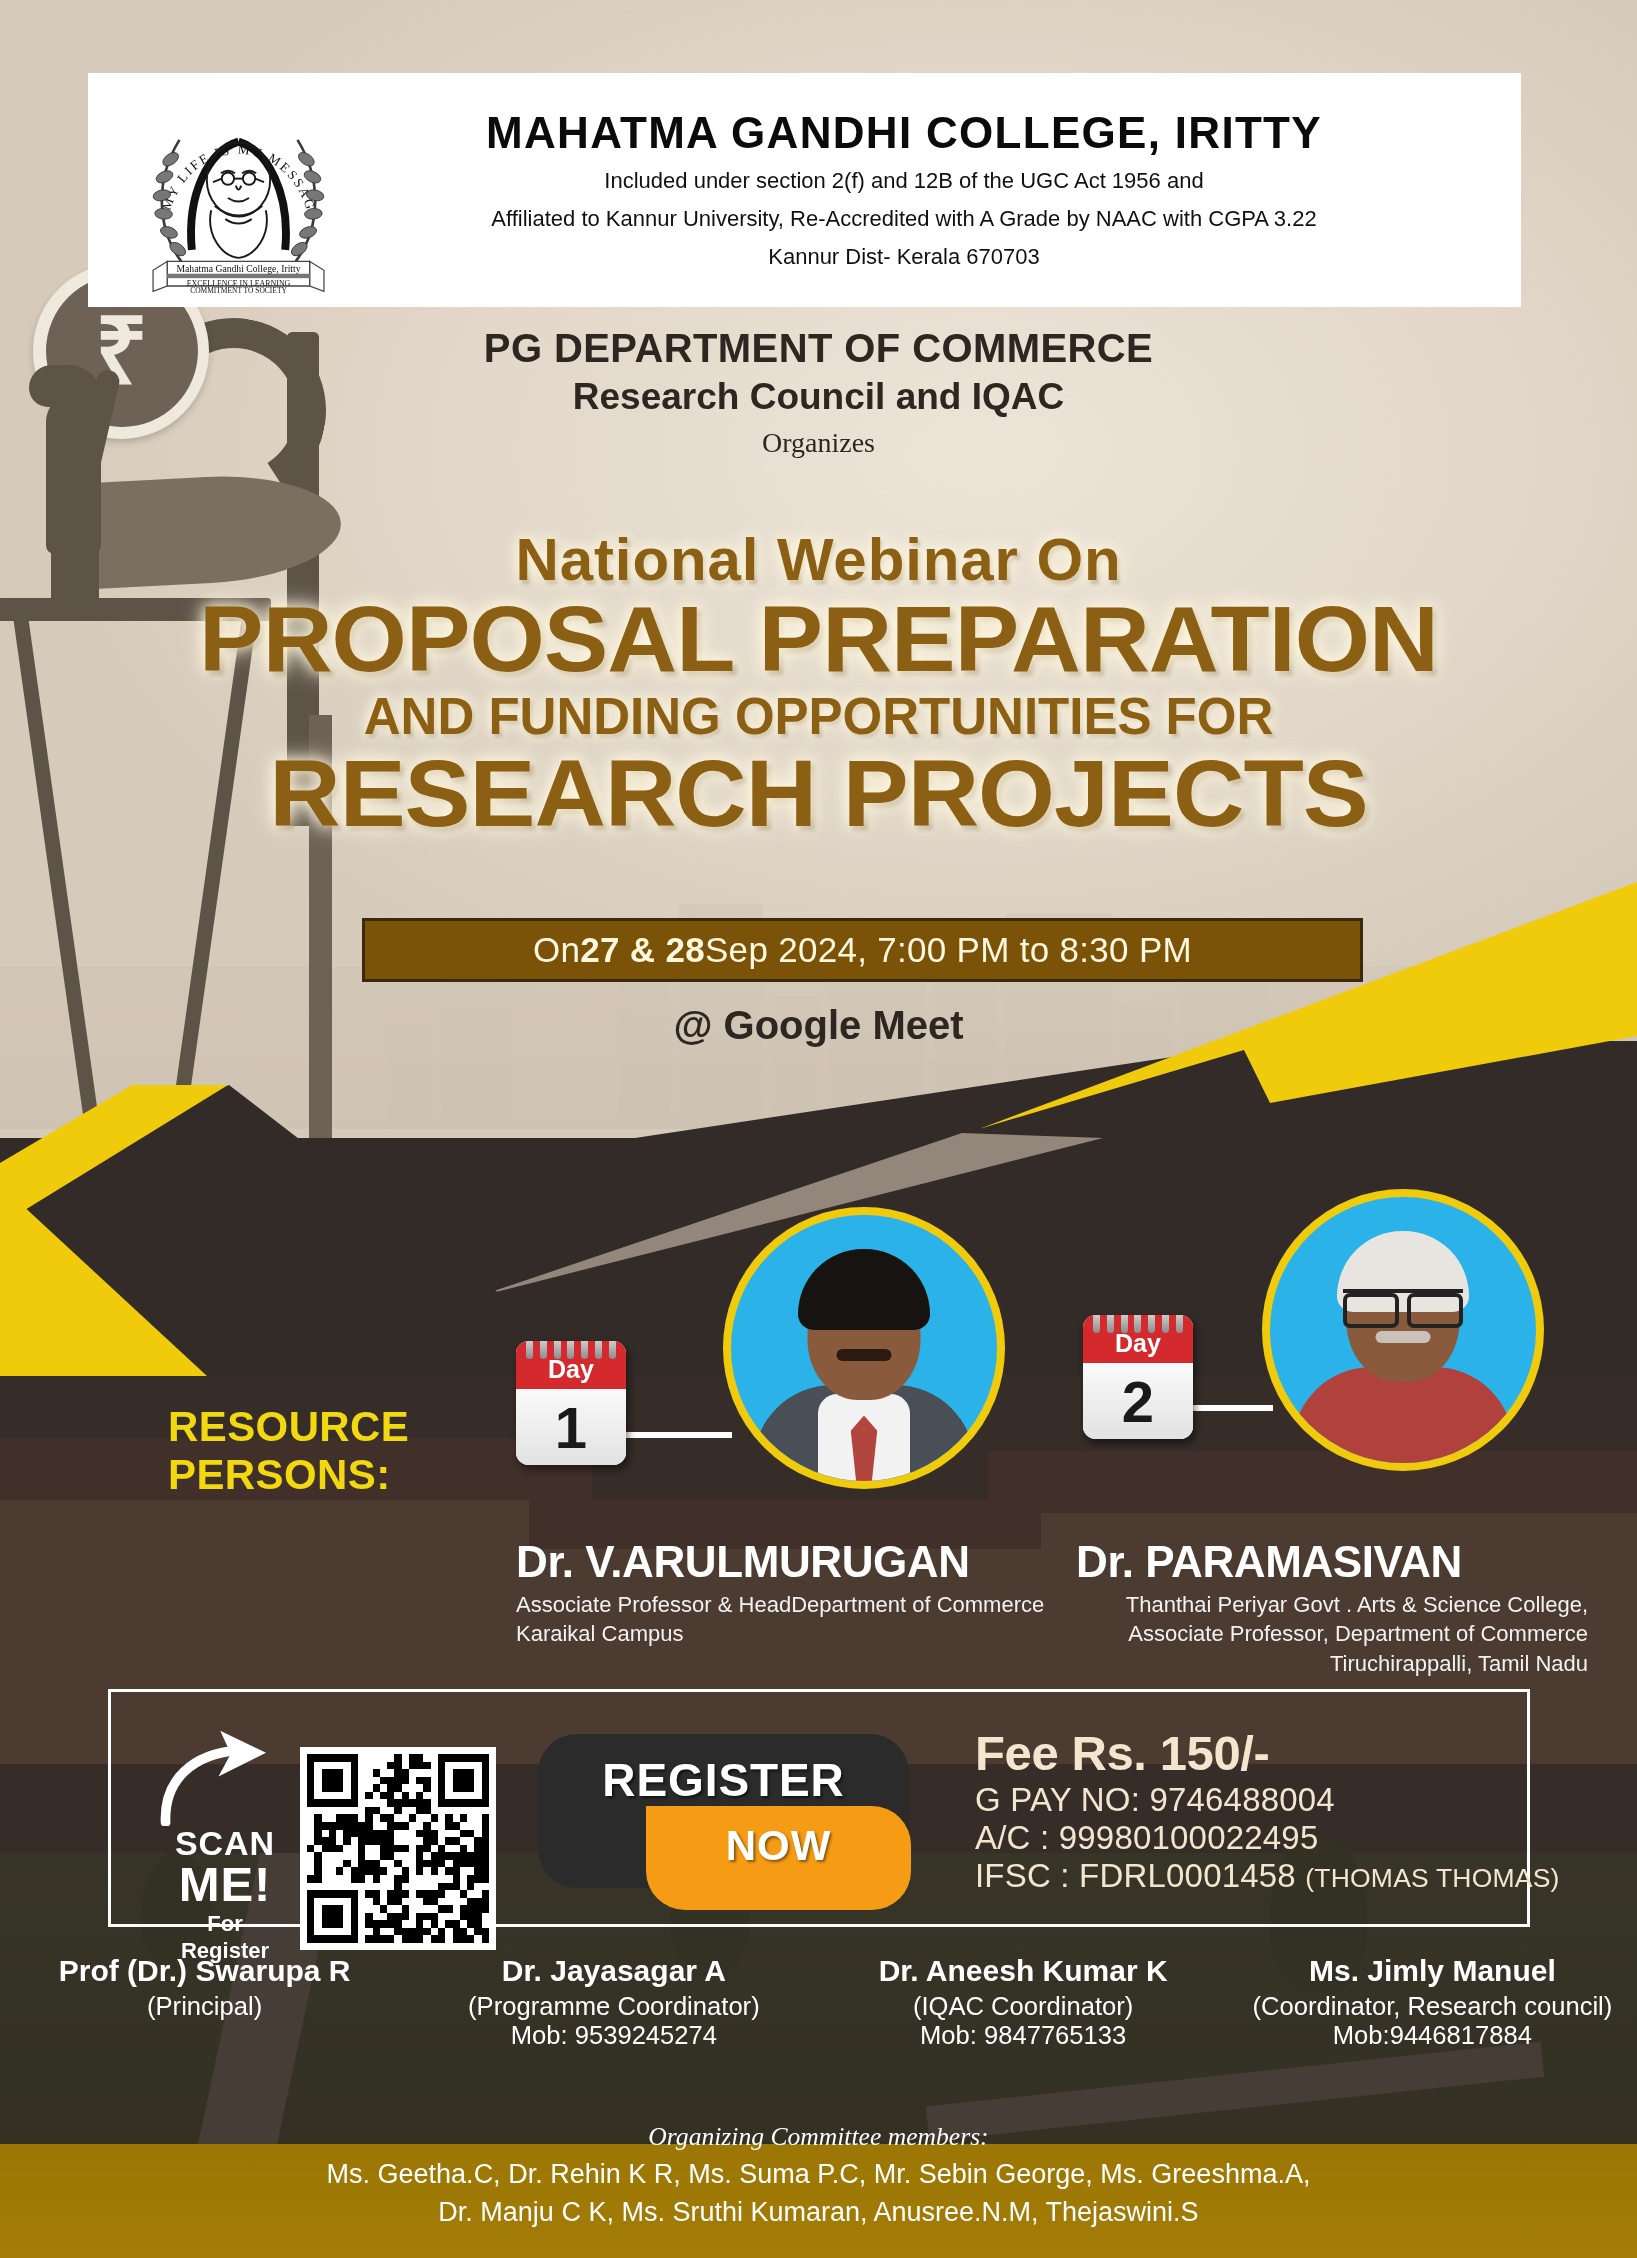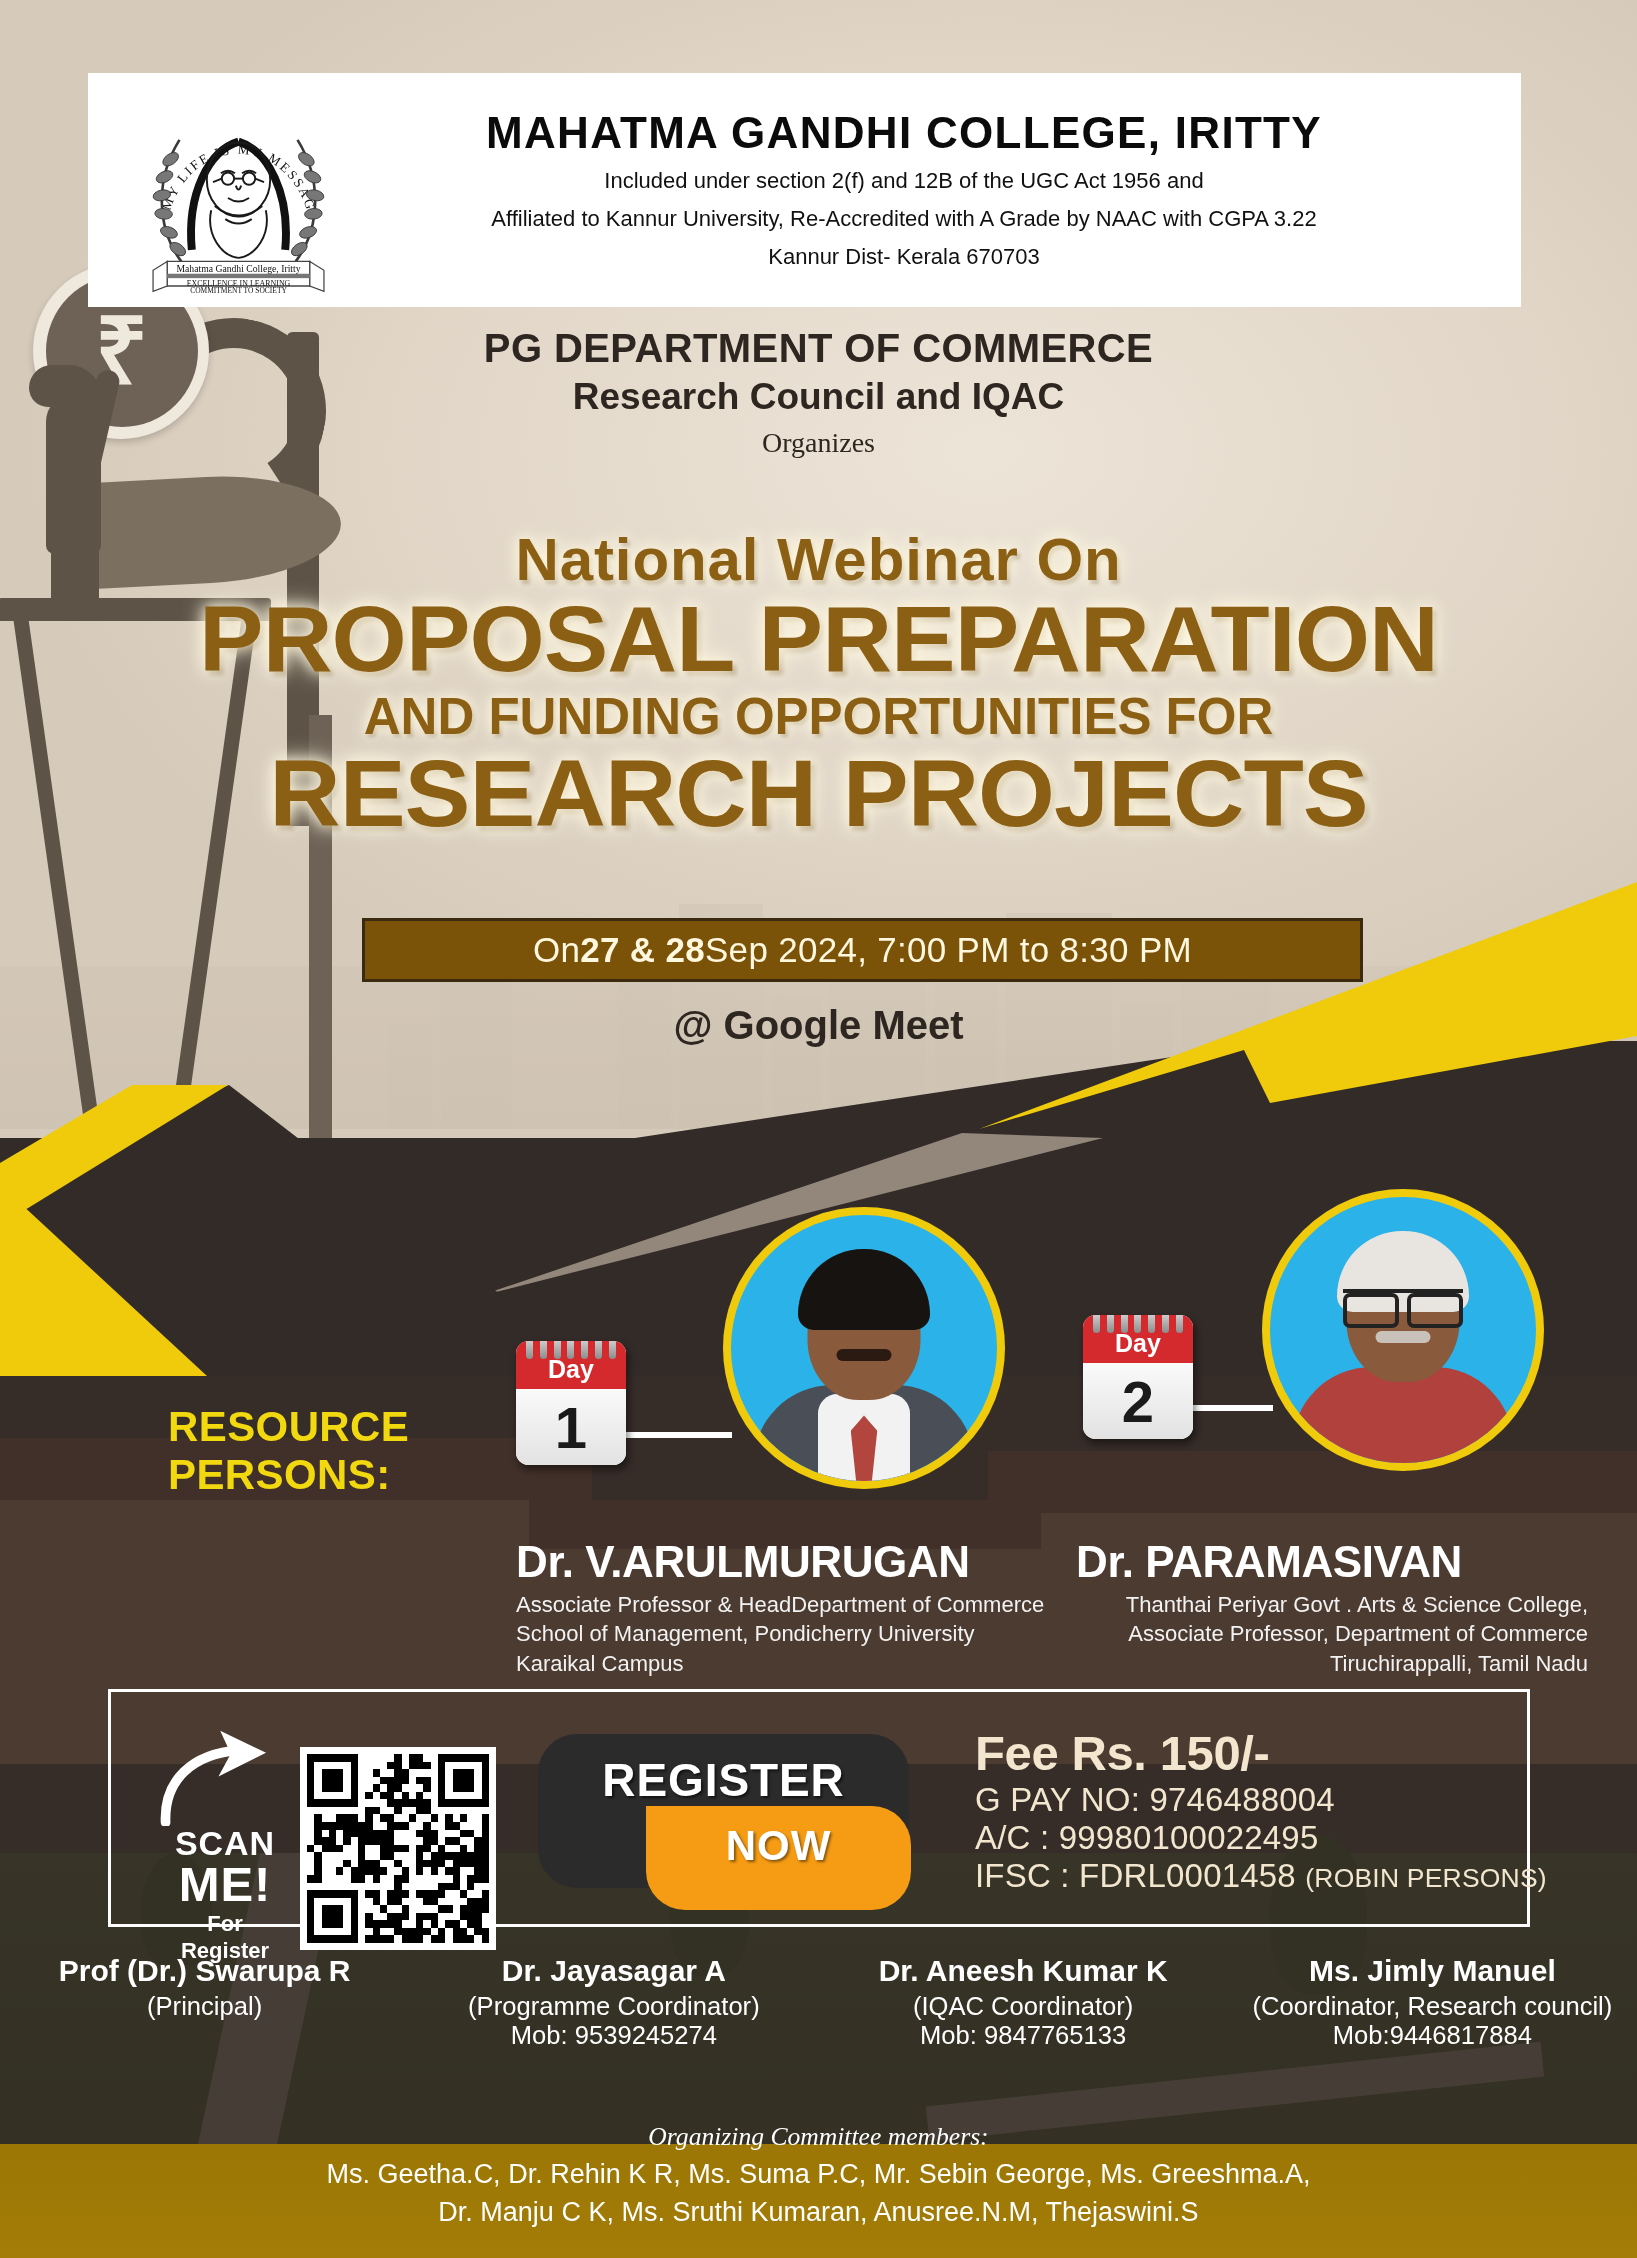--- a/index.html
+++ b/index.html
@@ -414,21 +414,20 @@
     <div class="ph-torso" style="background:#4A4F57;"></div>
     <div class="ph-shirt"></div>
     <div class="ph-tie"></div>
     <div class="ph-face"></div>
     <div class="ph-hair" style="background:#171311;"></div>
     <div class="ph-moustache"></div>
   </div>
   <div class="rp-name" style="left:516px; top:1537px;">Dr. V.ARULMURUGAN</div>
   <div class="rp-desc" style="left:516px; top:1590px; width:529px;">
     <div>Associate Professor &amp; HeadDepartment of Commerce</div>
-    <div>School of Management, Pondicherry University</div>
     <div>Karaikal Campus</div>
   </div>
 
   <div class="cal" style="left:1083px; top:1315px;">
     <div class="cal-rings">
       <i class="ring"></i>
         <i class="ring"></i>
         <i class="ring"></i>
         <i class="ring"></i>
         <i class="ring"></i>
@@ -1100,21 +1099,21 @@
     <div class="reg-dark"></div>
     <div class="reg-orange"></div>
     <div class="reg-t1">REGISTER</div>
     <div class="reg-t2">NOW</div>
   </div>
 
   <div class="fee">
     <div class="fee-title">Fee Rs. 150/-</div>
     <div class="fee-line">G PAY NO:  9746488004</div>
     <div class="fee-line">A/C   : 99980100022495</div>
-    <div class="fee-line"><span>IFSC : FDRL0001458 </span><small>(ROBIN PERSONS)</small></div>
+    <div class="fee-line"><span>IFSC : FDRL0001458 </span><small>(THOMAS THOMAS)</small></div>
   </div>
 
 
   <div class="contacts">
     <div class="contact">
       <div class="c-name">Prof (Dr.) Swarupa R</div>
       <div class="c-role">(Principal)</div>
       <div class="c-mob"></div>
     </div>
     <div class="contact">

